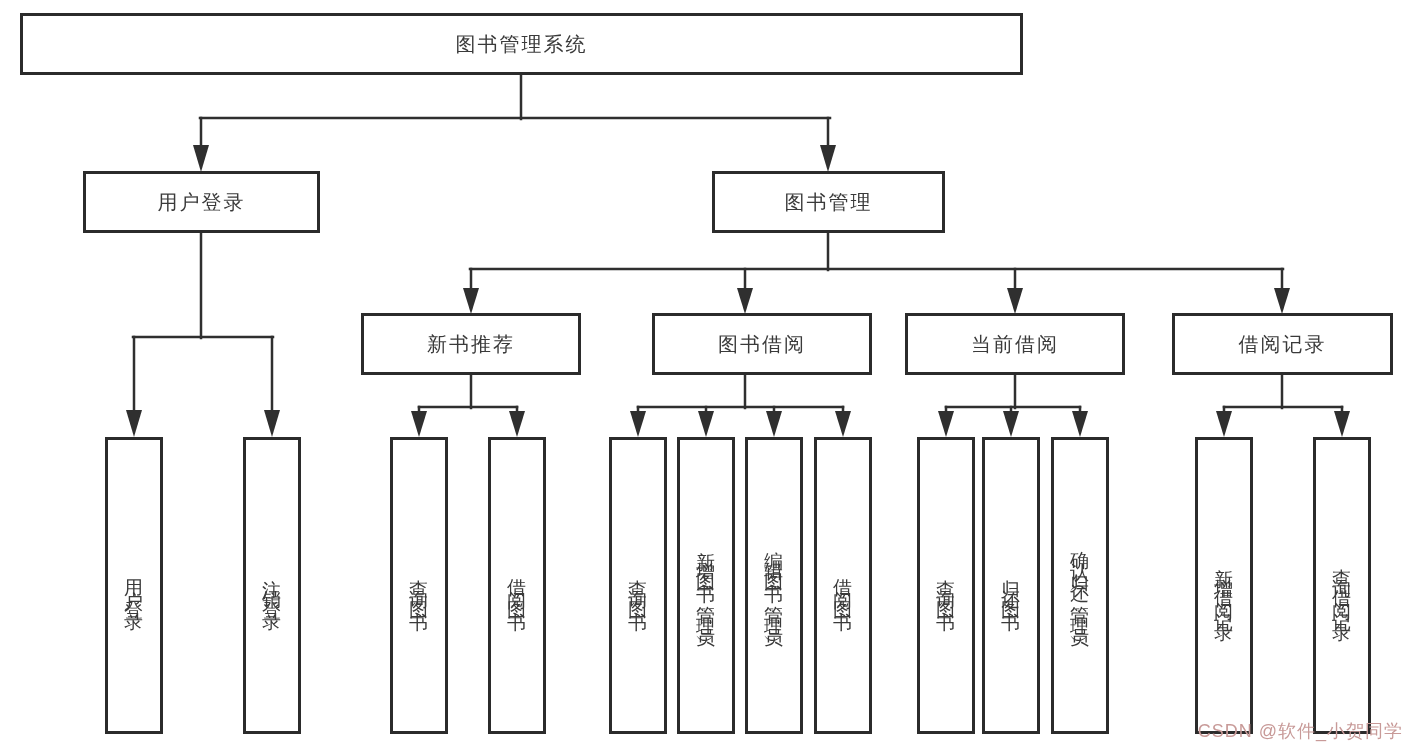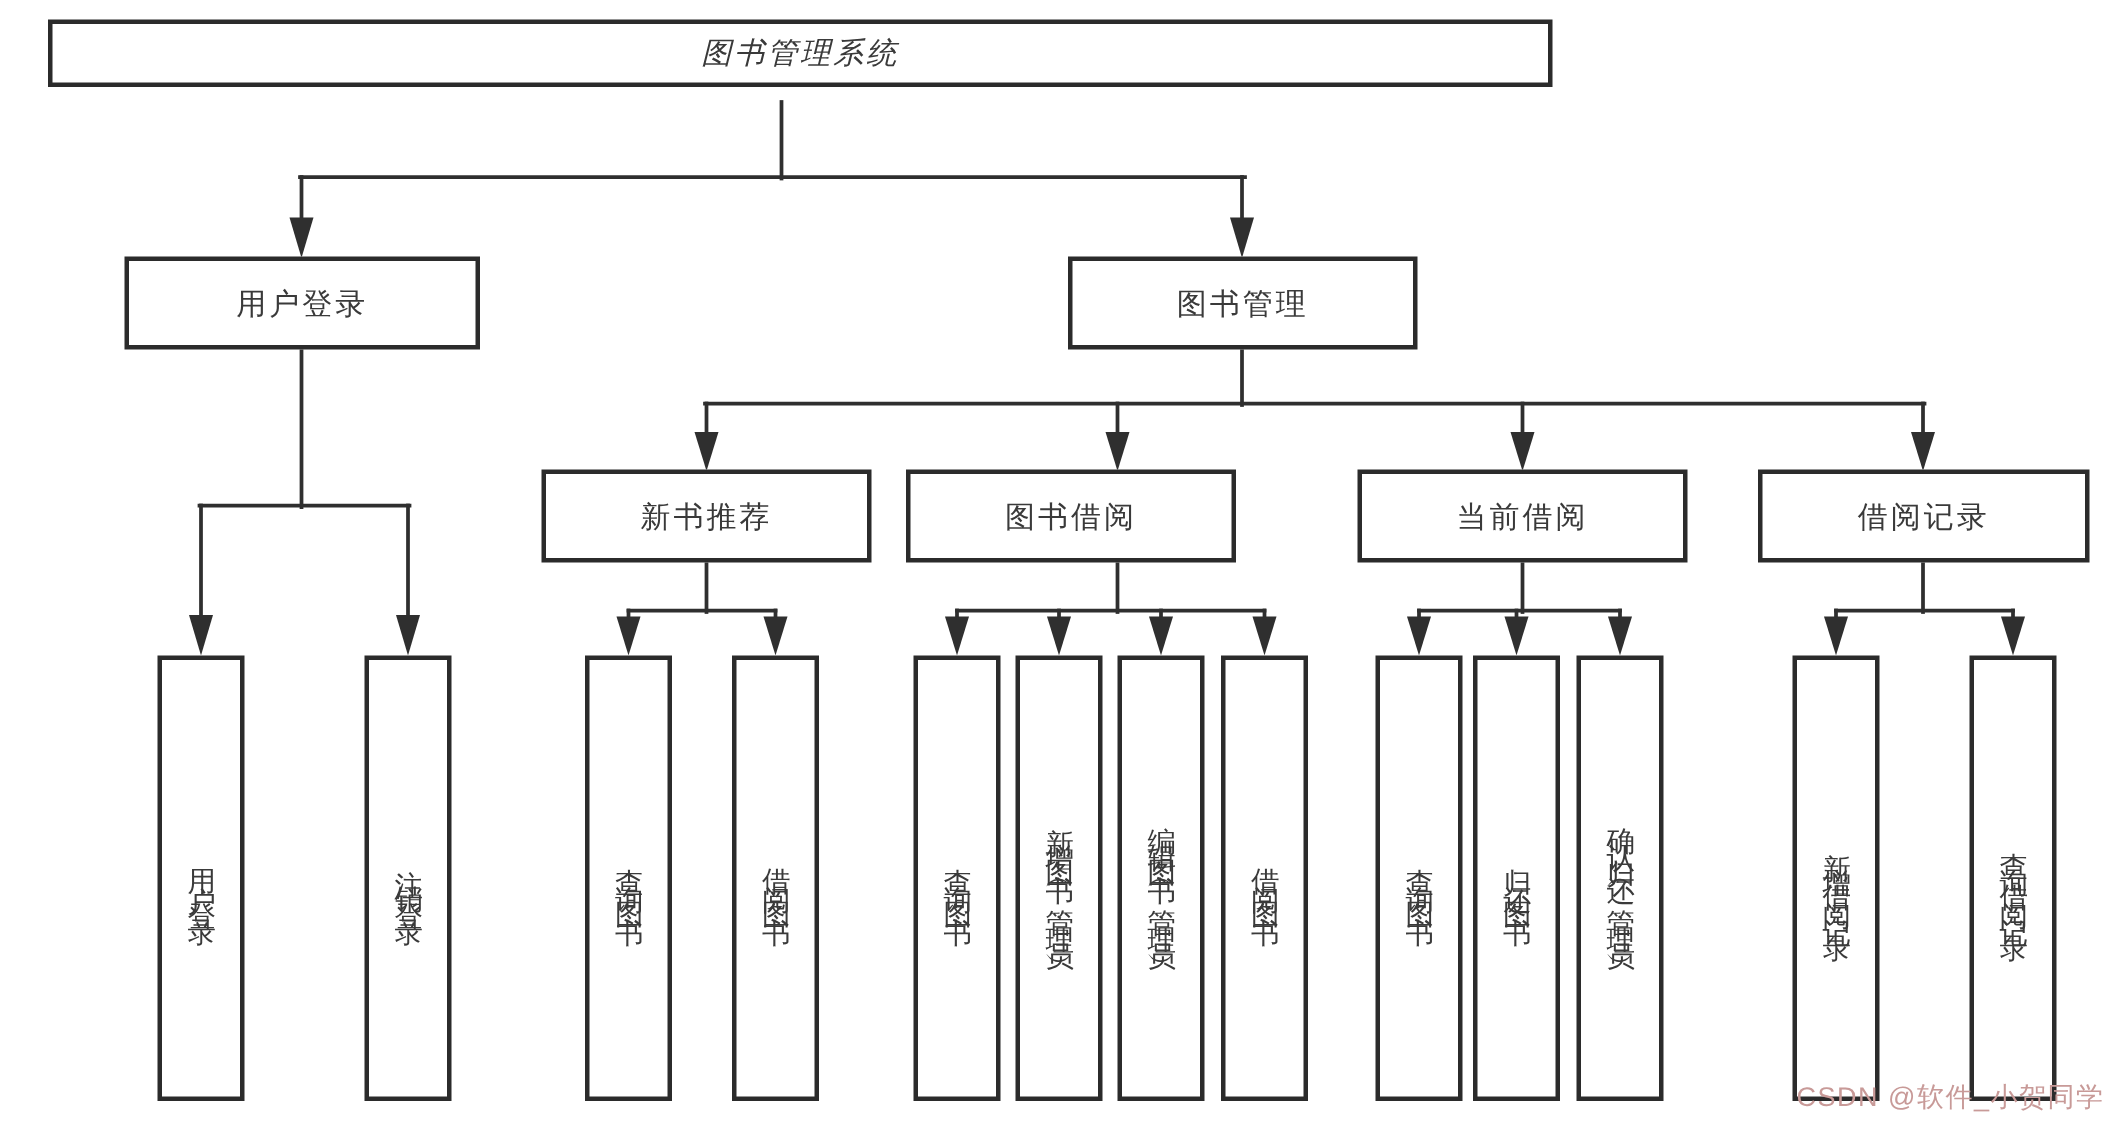--- a/index.html
+++ b/index.html
@@ -101,27 +101,27 @@
     <g>
       <path d="M1282 375 V408"></path>
       <path d="M1224 407 H1342"></path>
       <path d="M1224 407 V412"></path>
       <path d="M1342 407 V412"></path>
       <polygon points="1216,411 1232,411 1224,437"></polygon>
       <polygon points="1334,411 1350,411 1342,437"></polygon>
     </g>
   </svg>
 
-  <div class="box root" style="left:32px;top:13px;width:1003px;height:45px;font-style:italic;">图书管理系统</div>
+  <div class="box root" style="left:20px;top:13px;width:1003px;height:62px;">图书管理系统</div>
 
   <div class="box" style="left:83px;top:171px;width:237px;height:62px;">用户登录</div>
   <div class="box" style="left:361px;top:313px;width:220px;height:62px;">新书推荐</div>
 
   <div class="box" style="left:712px;top:171px;width:233px;height:62px;">图书管理</div>
-  <div class="box" style="left:604px;top:313px;width:220px;height:62px;">图书借阅</div>
+  <div class="box" style="left:652px;top:313px;width:220px;height:62px;">图书借阅</div>
   <div class="box" style="left:1172px;top:313px;width:221px;height:62px;">借阅记录</div>
   <div class="box" style="left:905px;top:313px;width:220px;height:62px;">当前借阅</div>
 
   <div class="box v" style="left:105px;top:437px;width:58px;height:297px;">
     <span class="vlabel">用户登录</span>
   </div>
   <div class="box v" style="left:243px;top:437px;width:58px;height:297px;">
     <span class="vlabel">注销登录</span>
   </div>
 

